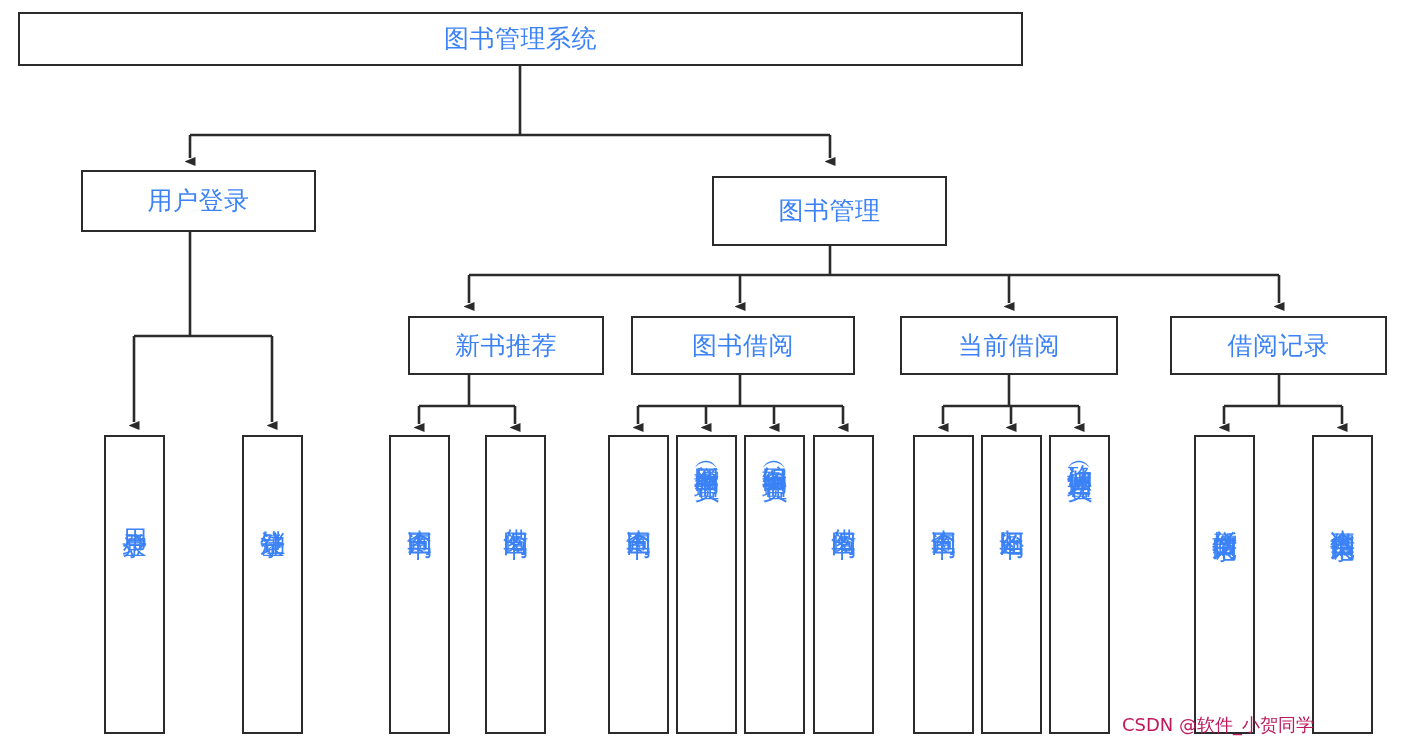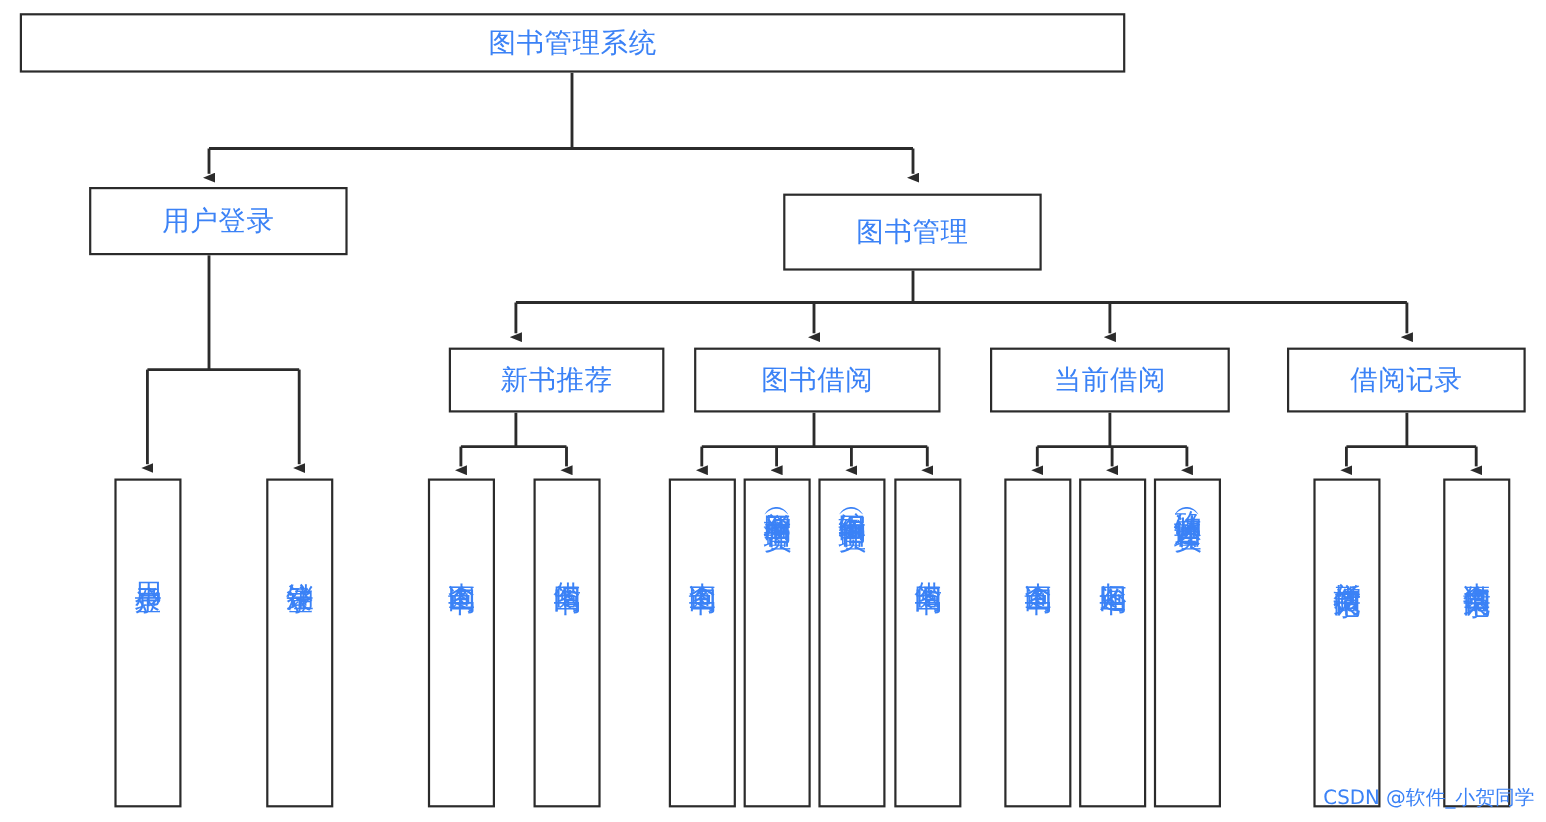--- a/index.html
+++ b/index.html
@@ -59,24 +59,24 @@
     margin: 0 auto;
   }
   .node.vertical.mid .node-label {
     margin-top: 72px;
   }
   .node.vertical.top .node-label {
     margin-top: 8px;
   }
   .watermark {
     position: absolute;
-    left: 1203px;
+    left: 1122px;
     top: 713px;
     font-size: 18px;
-    color: #3b82f6;
+    color: #be185d;
     white-space: nowrap;
     font-family: "DejaVu Sans", "Liberation Sans", sans-serif;
   }
 </style>
 </head>
 <body>
 
 <div id="diagram-root">
 
   <svg class="connector-layer" viewBox="0 0 1405 747" xmlns="http://www.w3.org/2000/svg">

